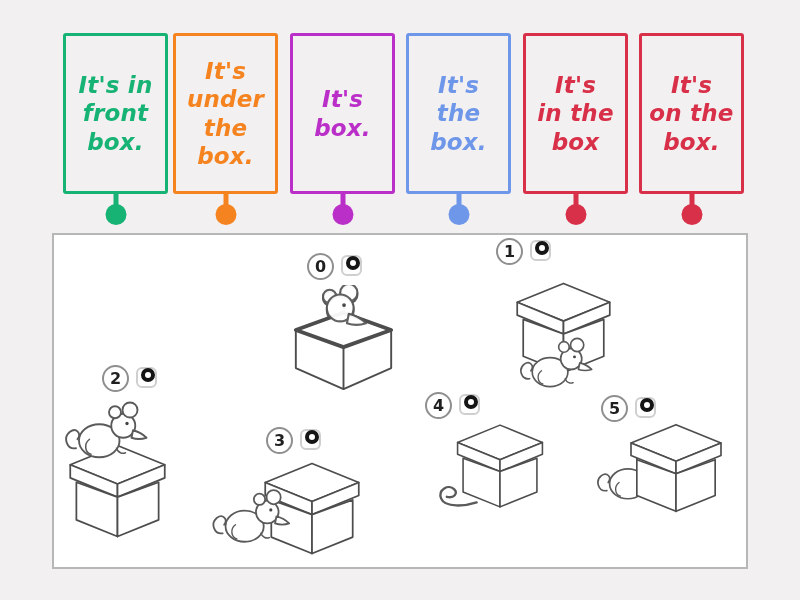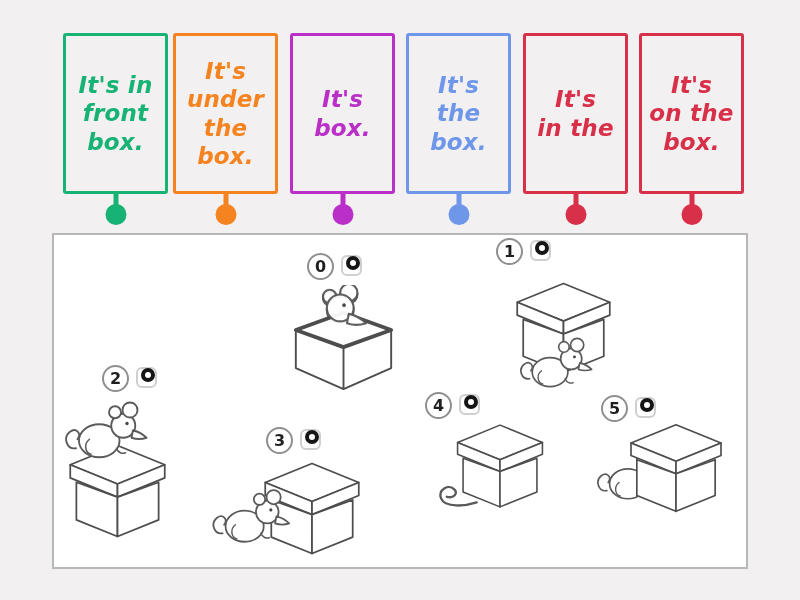--- a/index.html
+++ b/index.html
@@ -178,20 +178,21 @@
   <div class="pin">
     <div class="stem"></div>
     <div class="ball"></div>
   </div>
 </div>
 
 <div class="card" style="left: 523px; --c: #d93049;">
   <div class="card-text">
     <span>It's</span>
     <span>in the</span>
+    <span>box</span>
     <span></span>
   </div>
   <div class="pin">
     <div class="stem"></div>
     <div class="ball"></div>
   </div>
 </div>
 
 <div class="card" style="left: 639px; --c: #d93049;">
   <div class="card-text">

